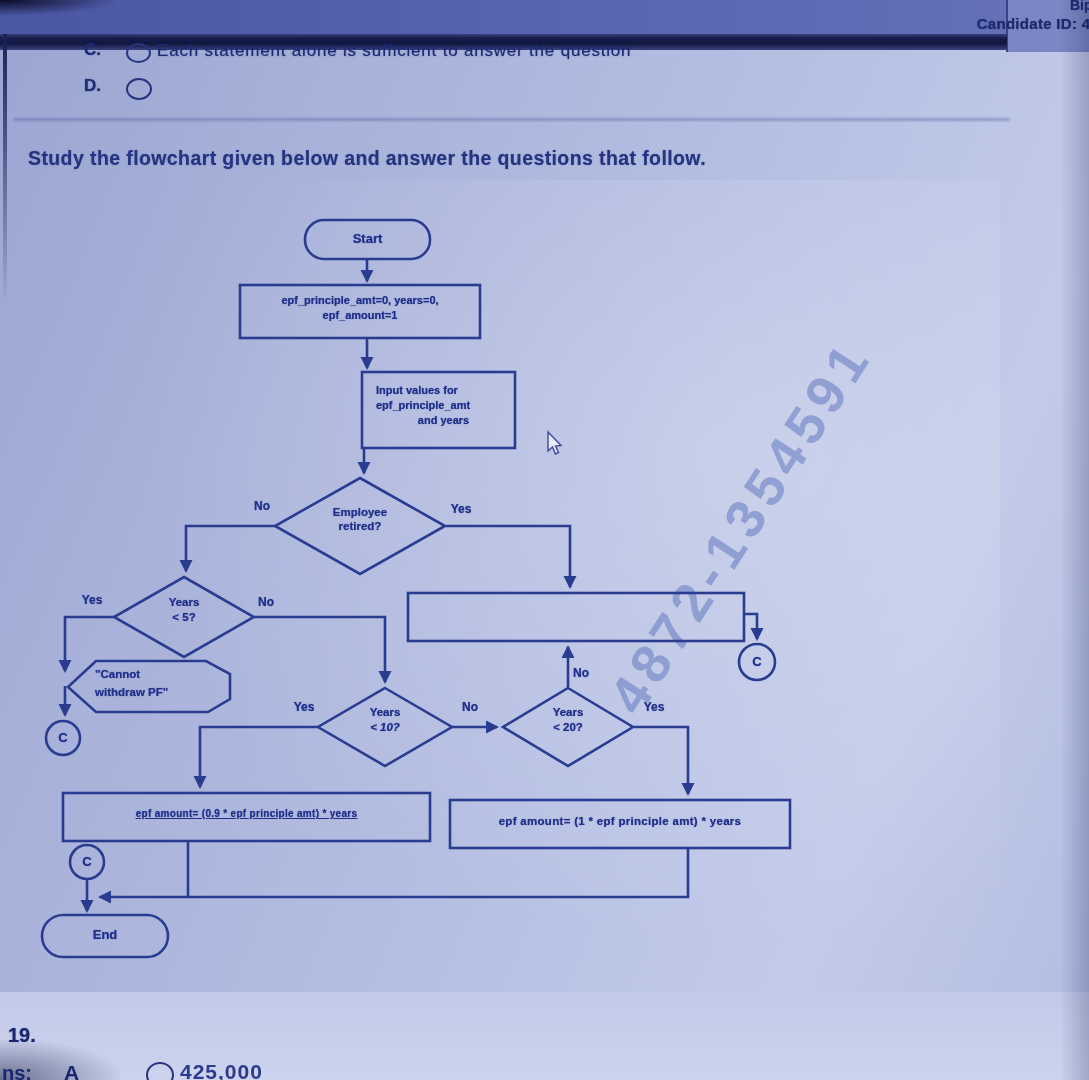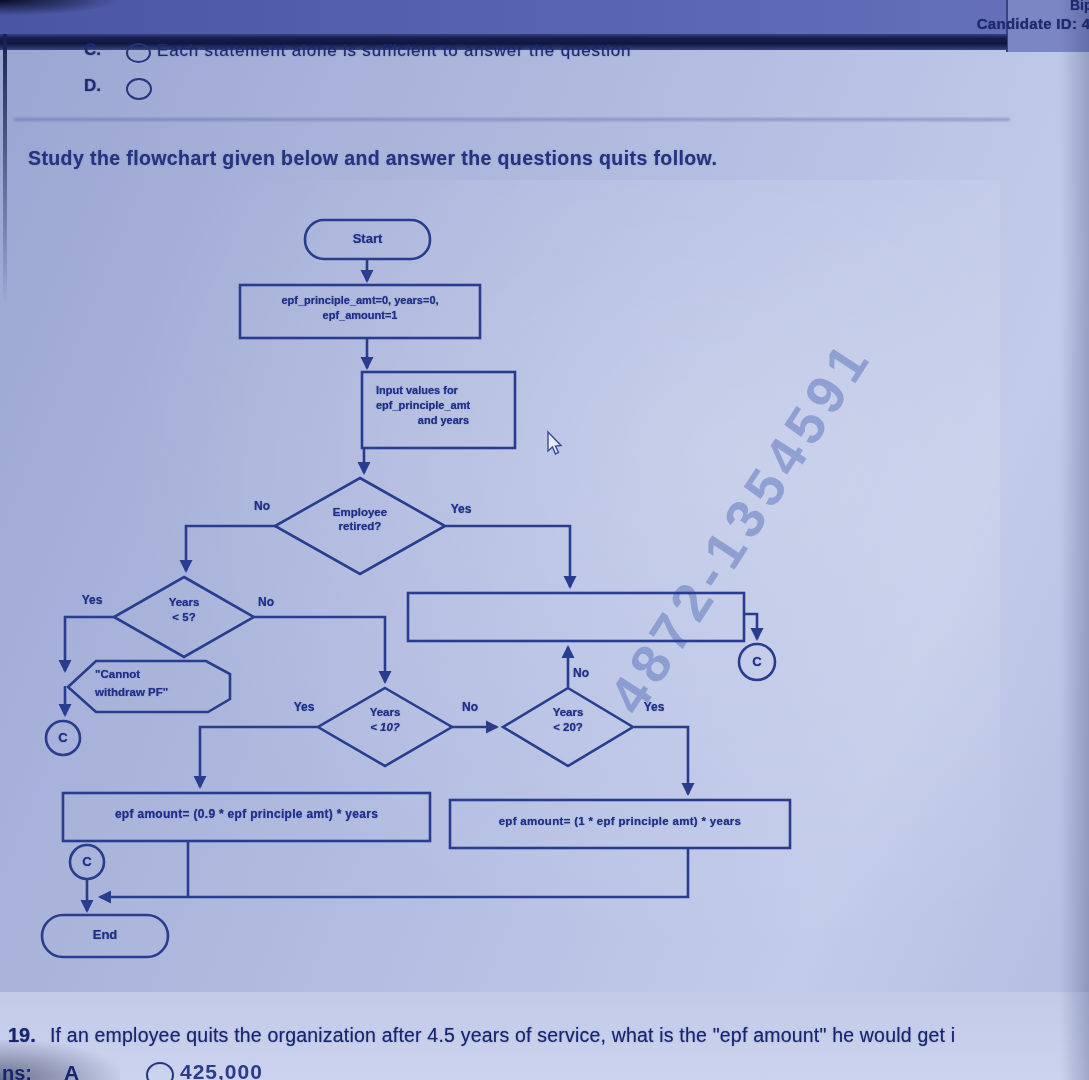--- a/index.html
+++ b/index.html
@@ -67,21 +67,21 @@
   <div class="abs name-part">Bipul</div>
   <div class="abs cand">Candidate ID: 45</div>
 
   <div class="abs opt-letter" style="left:84px;top:40px;">C.</div>
   <div class="abs radio" style="left:126px;top:43px;width:21px;height:16px;"></div>
   <div class="abs opt-label" style="left:157px;top:41px;">Each statement alone is sufficient to answer the question</div>
 
   <div class="abs opt-letter" style="left:84px;top:76px;">D.</div>
   <div class="abs radio" style="left:126px;top:78px;width:22px;height:18px;"></div>
 
-  <div class="abs instruction">Study the flowchart given below and answer the questions quits follow.</div>
+  <div class="abs instruction">Study the flowchart given below and answer the questions that follow.</div>
 
   <div class="abs watermark">4872-1354591</div>
 
   <svg class="fc-lines" width="1089" height="1080" viewBox="0 0 1089 1080">
     <defs>
       <marker id="arr" viewBox="0 0 10 10" refX="8.5" refY="5" markerWidth="5.2" markerHeight="5.2" orient="auto-start-reverse">
         <path d="M0 0 L10 5 L0 10 z" fill="#2a3c90"></path>
       </marker>
     </defs>
     <g stroke="#2a3c90" stroke-width="2.6" fill="none">
@@ -154,27 +154,26 @@
 
   <div class="fc" style="left:318px;top:705px;width:134px;font-size:11.5px;">Years</div>
   <div class="fc" style="left:318px;top:720px;width:134px;font-size:11.5px;font-style:italic;">&lt; 10?</div>
   <div class="fc" style="left:286px;top:700px;width:36px;font-size:12px;">Yes</div>
   <div class="fc" style="left:454px;top:700px;width:32px;font-size:12px;">No</div>
 
   <div class="fc" style="left:501px;top:705px;width:134px;font-size:11.5px;">Years</div>
   <div class="fc" style="left:501px;top:720px;width:134px;font-size:11.5px;">&lt; 20?</div>
   <div class="fc" style="left:634px;top:700px;width:40px;font-size:12px;">Yes</div>
 
-  <div class="fc" style="left:63px;top:807px;width:367px;font-size:12px;letter-spacing:.3px;">epf amount= (0.9 * epf principle amt) * years</div>
+  <div class="fc" style="left:63px;top:807px;width:367px;font-size:10px;letter-spacing:.3px;text-decoration:underline;">epf amount= (0.9 * epf principle amt) * years</div>
   <div class="fc" style="left:450px;top:814px;width:340px;font-size:11.5px;letter-spacing:.3px;">epf amount= (1 * epf principle amt) * years</div>
 
   <div class="fc" style="left:70px;top:854px;width:34px;font-size:13px;">C</div>
   <div class="fc" style="left:42px;top:927px;width:126px;font-size:13px;">End</div>
 
   <div class="abs qnum">19.</div>
-  <div class="abs qtext">If an employee quits the organization after 4.5 years of service, what is the "epf amount" he would get i</div>
 
   <div class="abs ans-prefix">ns:</div>
   <div class="abs ans-letter">A</div>
   <div class="abs radio ans-radio"></div>
   <div class="abs ans-value">425,000</div>
 
 </div>
 
 </body></html>

